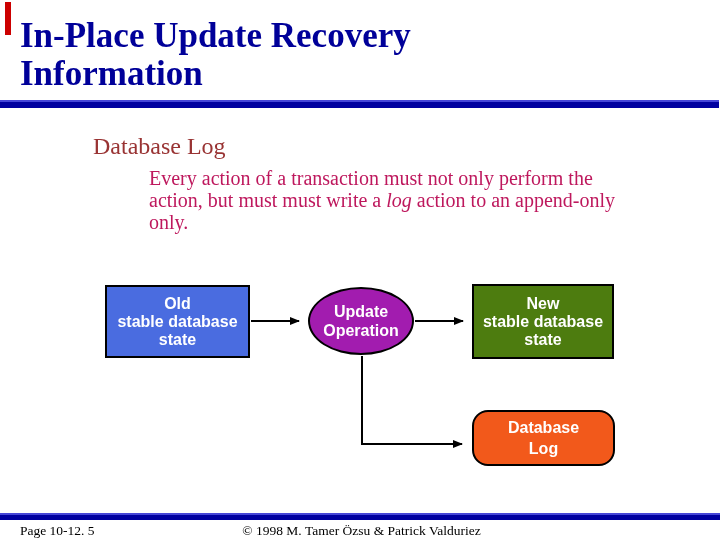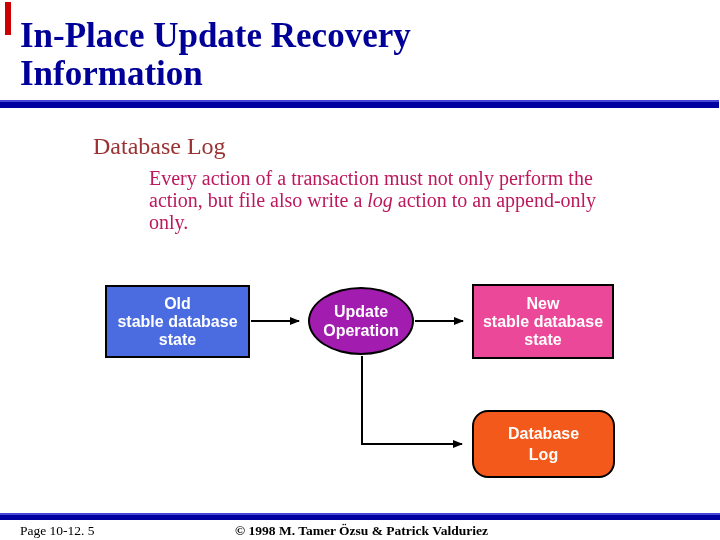--- a/index.html
+++ b/index.html
@@ -41,56 +41,56 @@
     position: absolute; box-sizing: border-box;
     border: 2px solid #000000;
     display: flex; align-items: center; justify-content: center; text-align: center;
     font-family: "Liberation Sans", sans-serif;
     font-size: 16px; line-height: 18px; font-weight: bold; color: #ffffff;
     white-space: pre-line;
   }
   .old-box  { left: 105px; top: 285px; width: 145px; height: 73px; background: #4a6ce0; }
   .ellipse  { left: 308px; top: 287px; width: 106px; height: 68px; background: #a21caf;
               border-radius: 50%; line-height: 19px; }
-  .new-box  { left: 472px; top: 284px; width: 142px; height: 75px; background: #ec4899; }
-  .log-box  { left: 472px; top: 410px; width: 143px; height: 68px; background: #f2591b;
+  .new-box  { left: 472px; top: 284px; width: 142px; height: 75px; background: #4d7c0f; }
+  .log-box  { left: 472px; top: 410px; width: 143px; height: 56px; background: #f2591b;
               border-radius: 16px; line-height: 21px; }
   svg.arrows { position: absolute; left: 0; top: 0; pointer-events: none; }
   
   .footer-rule {
     position: absolute; left: 0px; top: 513px; width: 720px; height: 5px;
     background: #0000a0; border-top: 2px solid #4646d8;
   }
   .footer {
     position: absolute; left: 20px; top: 523px; width: 683px;
     display: flex; justify-content: space-between; align-items: baseline;
     font-size: 13.5px; color: #000000;
   }
-  .footer .center { position: absolute; left: 0; right: 0; text-align: center; font-weight: bold; }
+  .footer .center { position: absolute; left: 0; right: 0; text-align: center; }
   .footer .left, .footer .right { position: relative; z-index: 1; background: transparent; }
 </style>
 </head>
 <body>
 
 <div class="slide">
 
   <div class="accent-bar"></div>
 
   <div class="title">
     <div>In-Place Update Recovery</div>
     <div>Information</div>
   </div>
 
   <div class="title-rule"></div>
 
   <div class="section-heading">Database Log</div>
 
   <div class="body-text">
     <span>Every action of a transaction must not only perform the</span><br>
-    <span>action, but file also write a </span><i>log</i><span> action to an append-only</span><br>
+    <span>action, but must must write a </span><i>log</i><span> action to an append-only</span><br>
     <span>only.</span>
   </div>
 
   <div class="diagram-layer">
 
     <svg class="arrows" width="720" height="540" viewBox="0 0 720 540">
       <defs>
         <marker id="arrowhead" markerUnits="userSpaceOnUse" markerWidth="12" markerHeight="10" refX="9" refY="4" orient="auto">
           <path d="M0,0 L10,4 L0,8 Z" fill="#000000"></path>
         </marker>

